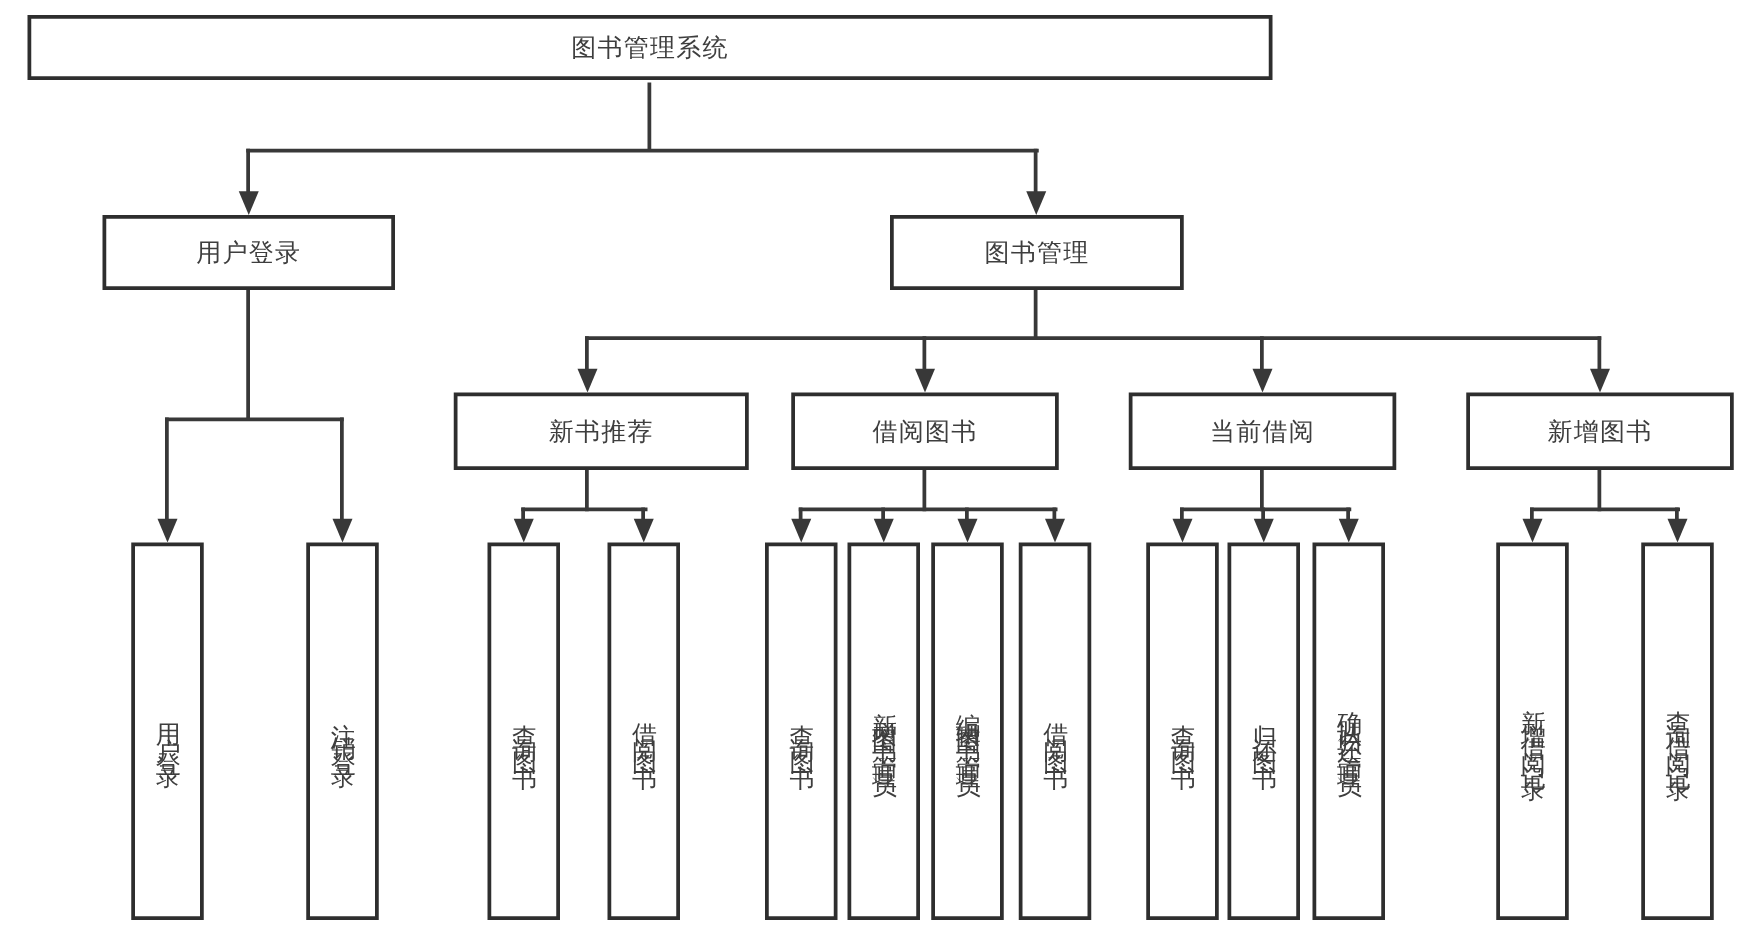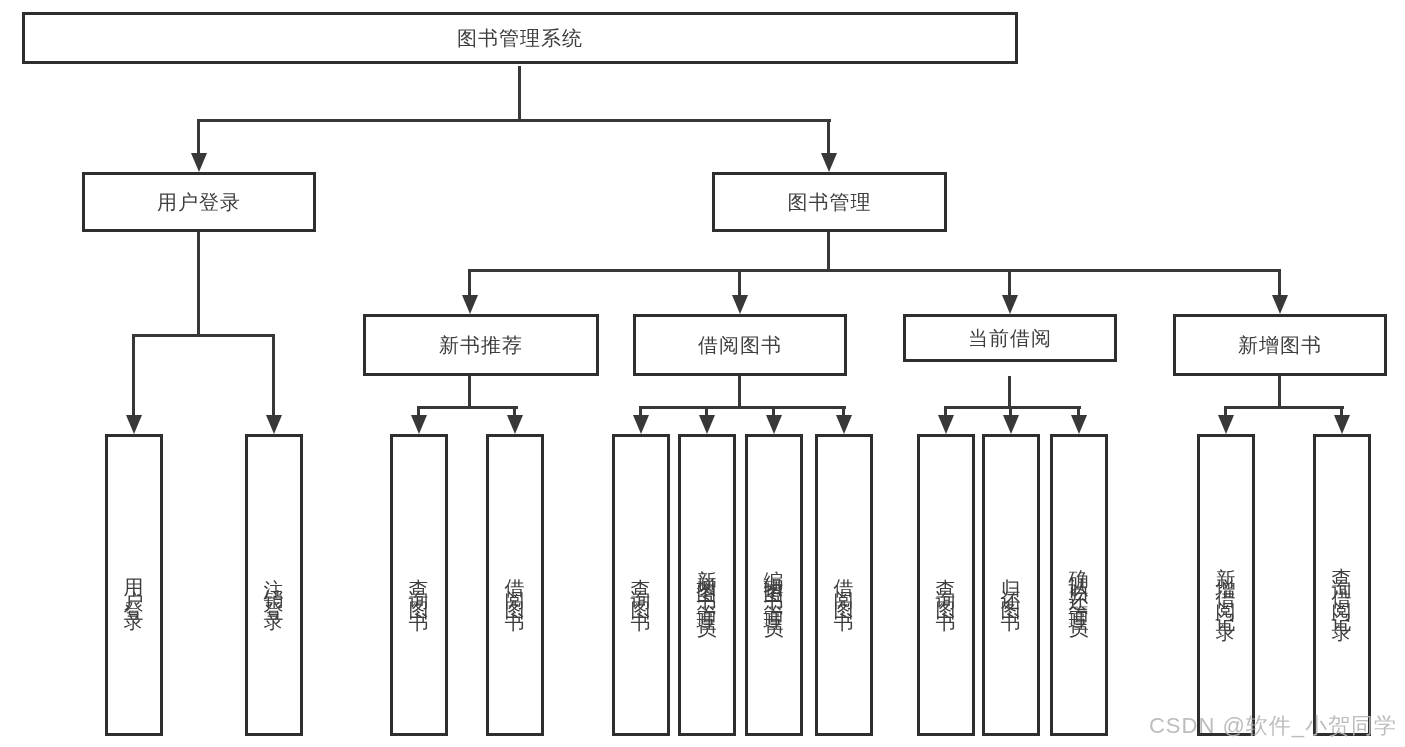--- a/index.html
+++ b/index.html
@@ -120,36 +120,35 @@
   <div class="vl" style="left:1340px;top:406px;height:12px"></div>
   <div class="ar" style="left:1334px;top:415px"></div>
 
   <div class="node hnode" style="left:22px;top:12px;width:996px;height:52px">图书管理系统</div>
 
   <div class="node hnode" style="left:82px;top:172px;width:234px;height:60px">用户登录</div>
   <div class="node hnode" style="left:712px;top:172px;width:235px;height:60px">图书管理</div>
 
   <div class="node hnode" style="left:363px;top:314px;width:236px;height:62px">新书推荐</div>
   <div class="node hnode" style="left:633px;top:314px;width:214px;height:62px">借阅图书</div>
-  <div class="node hnode" style="left:903px;top:314px;width:214px;height:48px">当前借阅</div>
+  <div class="node hnode" style="left:903px;top:314px;width:214px;height:62px">当前借阅</div>
   <div class="node hnode" style="left:1173px;top:314px;width:214px;height:62px">新增图书</div>
 
   <div class="node vnode" style="left:105px;top:434px;width:58px;height:302px">用户登录</div>
   <div class="node vnode" style="left:245px;top:434px;width:58px;height:302px">注销登录</div>
 
   <div class="node vnode" style="left:390px;top:434px;width:58px;height:302px">查询图书</div>
   <div class="node vnode" style="left:486px;top:434px;width:58px;height:302px">借阅图书</div>
 
   <div class="node vnode" style="left:612px;top:434px;width:58px;height:302px">查询图书</div>
   <div class="node vnode long" style="left:678px;top:434px;width:58px;height:302px">新增图书（管理员）</div>
   <div class="node vnode long" style="left:745px;top:434px;width:58px;height:302px">编辑图书（管理员）</div>
   <div class="node vnode" style="left:815px;top:434px;width:58px;height:302px">借阅图书</div>
 
   <div class="node vnode" style="left:917px;top:434px;width:58px;height:302px">查询图书</div>
   <div class="node vnode" style="left:982px;top:434px;width:58px;height:302px">归还图书</div>
   <div class="node vnode long" style="left:1050px;top:434px;width:58px;height:302px">确认归还（管理员）</div>
 
   <div class="node vnode" style="left:1197px;top:434px;width:58px;height:302px">新增借阅记录</div>
   <div class="node vnode" style="left:1313px;top:434px;width:58px;height:302px">查询借阅记录</div>
 
-  <div class="watermark">CSDN @软件_小贺同学</div>
 
 </div>
 
 </body></html>

